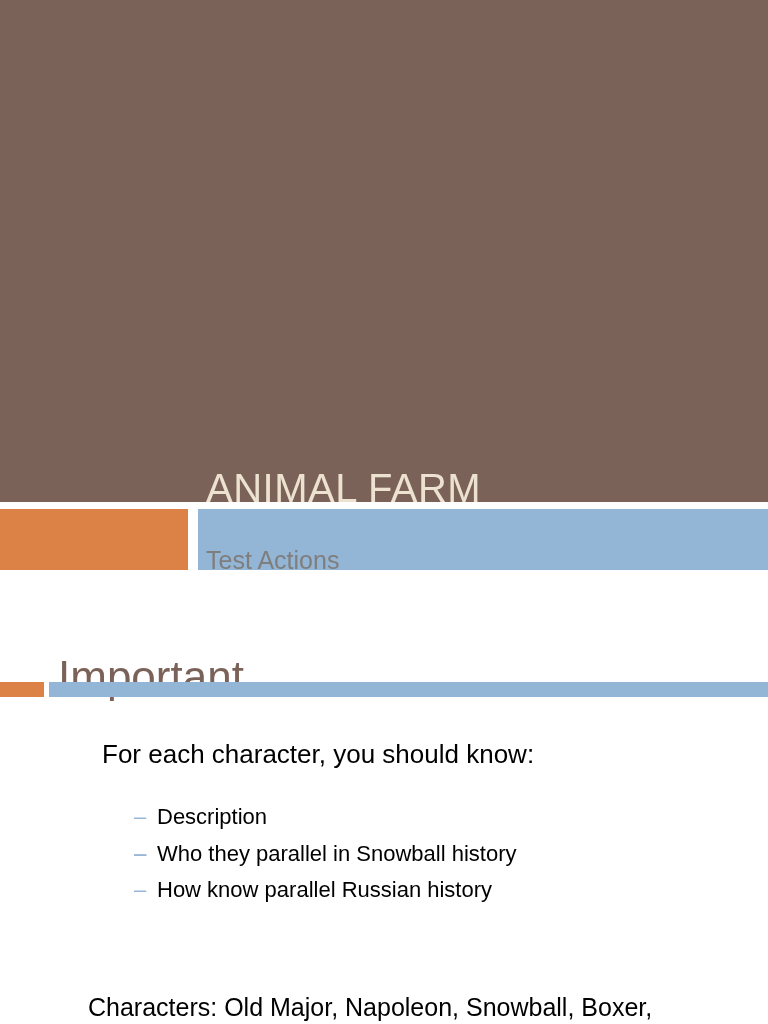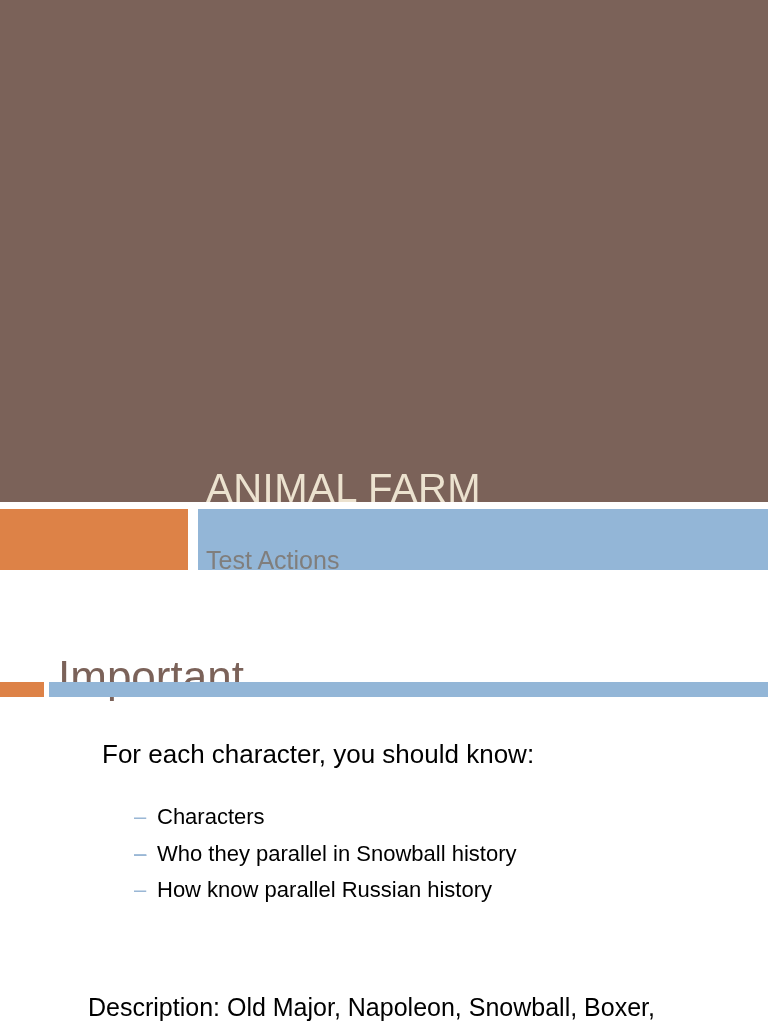--- a/index.html
+++ b/index.html
@@ -190,40 +190,40 @@
     <div class="rule-orange"></div>
     <div class="rule-blue"></div>
 
     <div class="body-block">
 
       <p class="body-lead">For each character, you should know:</p>
 
       <ul class="bullet-list">
         <li class="bullet-item">
           <span class="bullet-dash">–</span>
-          <span>Characters</span>
+          <span>Description</span>
         </li>
         <li class="bullet-item">
           <span class="bullet-dash">–</span>
         </li>
         <li class="bullet-item">
           <span class="bullet-dash">–</span>
         </li>
         <li class="bullet-item">
           <span class="bullet-dash">–</span>
           <span>Who they parallel in Snowball history</span>
         </li>
         <li class="bullet-item">
           <span class="bullet-dash">–</span>
           <span>How know parallel Russian history</span>
         </li>
       </ul>
 
     </div>
 
     <div class="closing-block">
-      <p class="closing-line">Description: Old Major, Napoleon, Snowball, Boxer,</p>
+      <p class="closing-line">Characters: Old Major, Napoleon, Snowball, Boxer,</p>
 
     </div>
 
   </section>
 
 </div>
 
 </body></html>

